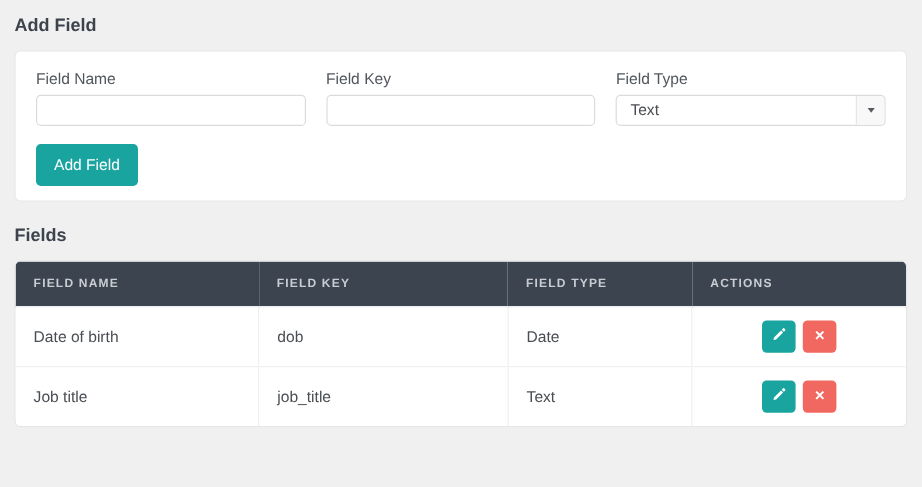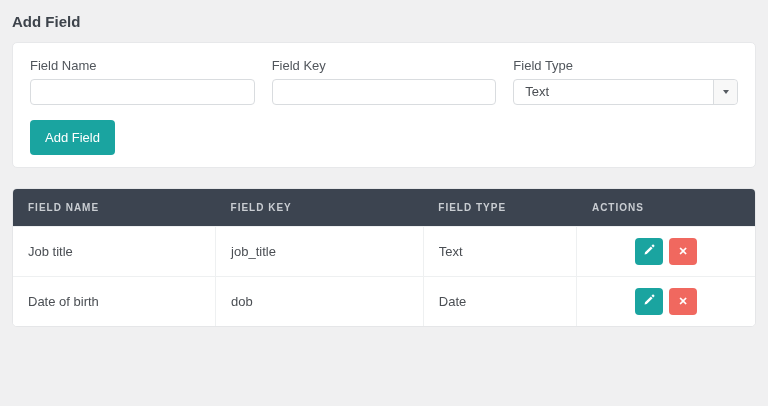--- a/index.html
+++ b/index.html
@@ -171,69 +171,70 @@
             <span class="caret-down"></span>
           </span>
         </div>
       </div>
 
     </div>
 
     <button class="btn-primary">Add Field</button>
   </div>
 
+  <h2 class="section-title">Fields</h2>
 
   <div class="table-card">
     <table>
       <colgroup>
           <col class="c1">
           <col class="c2">
           <col class="c3">
           <col class="c4">
         </colgroup>
       <thead>
         <tr>
           <th>FIELD NAME</th>
           <th>FIELD KEY</th>
           <th>FIELD TYPE</th>
           <th>ACTIONS</th>
         </tr>
       </thead>
       <tbody>
         <tr>
+          <td>Date of birth</td>
+          <td>dob</td>
+          <td>Date</td>
+          <td class="actions-cell">
+            <div class="actions">
+              <button class="icon-btn edit">
+                  <span><svg viewBox="0 0 16 16">
+                      <path d="M12.9.8c.3-.3.8-.3 1.1 0l1.2 1.2c.3.3.3.8 0 1.1l-1.6 1.6-2.3-2.3L12.9.8zM10.5 3.2l2.3 2.3-7.8 7.8-2.9.6.6-2.9 7.8-7.8z"></path>
+                    </svg></span>
+                </button>
+              <button class="icon-btn delete">
+                  <span class="x-glyph">✕</span>
+                </button>
+            </div>
+          </td>
+        </tr>
+        <tr>
           <td>Job title</td>
           <td>job_title</td>
           <td>Text</td>
           <td class="actions-cell">
             <div class="actions">
               <button class="icon-btn edit">
                   <span><svg viewBox="0 0 16 16">
                       <path d="M12.9.8c.3-.3.8-.3 1.1 0l1.2 1.2c.3.3.3.8 0 1.1l-1.6 1.6-2.3-2.3L12.9.8zM10.5 3.2l2.3 2.3-7.8 7.8-2.9.6.6-2.9 7.8-7.8z"></path>
                     </svg></span>
                 </button>
               <button class="icon-btn delete">
                   <span class="x-glyph">✕</span>
                 </button>
             </div>
           </td>
         </tr>
-        <tr>
-          <td>Date of birth</td>
-          <td>dob</td>
-          <td>Date</td>
-          <td class="actions-cell">
-            <div class="actions">
-              <button class="icon-btn edit">
-                  <span><svg viewBox="0 0 16 16">
-                      <path d="M12.9.8c.3-.3.8-.3 1.1 0l1.2 1.2c.3.3.3.8 0 1.1l-1.6 1.6-2.3-2.3L12.9.8zM10.5 3.2l2.3 2.3-7.8 7.8-2.9.6.6-2.9 7.8-7.8z"></path>
-                    </svg></span>
-                </button>
-              <button class="icon-btn delete">
-                  <span class="x-glyph">✕</span>
-                </button>
-            </div>
-          </td>
-        </tr>
       </tbody>
     </table>
   </div>
 
 </div>
 
 </body></html>

